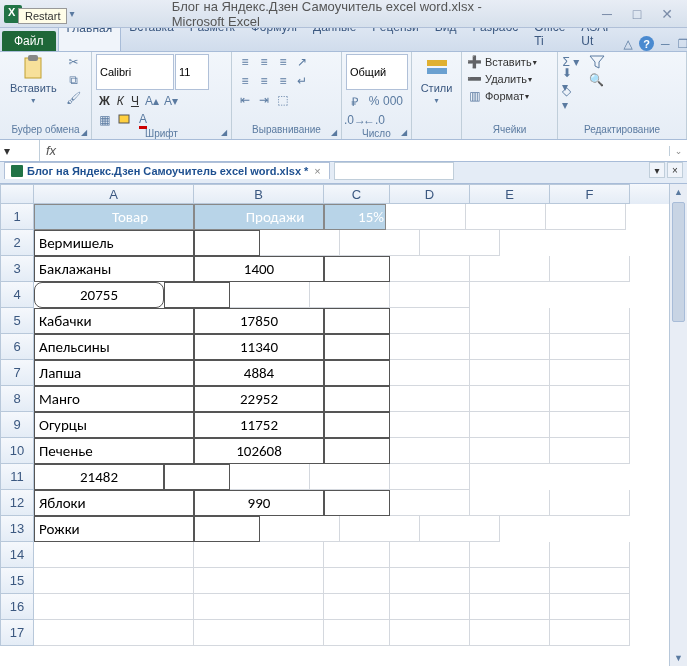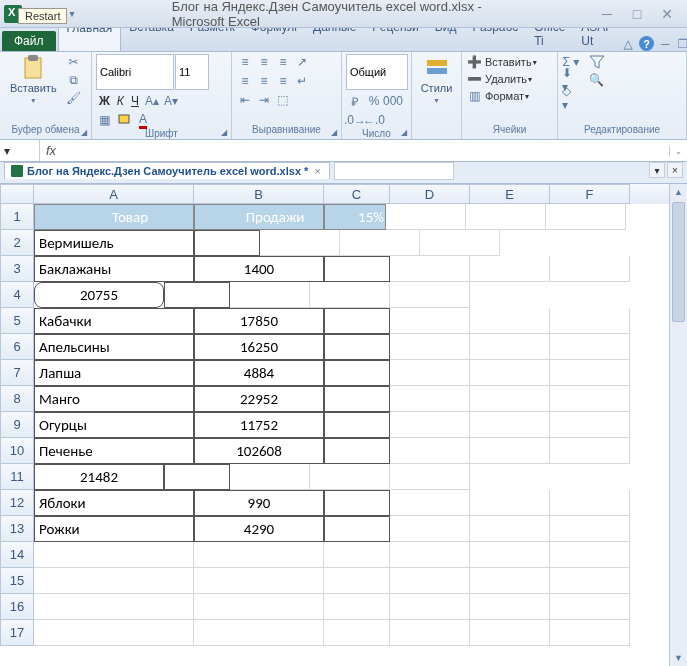--- a/index.html
+++ b/index.html
@@ -332,21 +332,21 @@
           <div class="cell bordered" style="width: 160px;">Кабачки</div>
           <div class="cell bordered num" style="width: 130px;">17850</div>
           <div class="cell bordered" style="width: 66px;"></div>
           <div class="cell" style="width: 80px;"></div>
           <div class="cell" style="width: 80px;"></div>
           <div class="cell" style="width: 80px;"></div>
         </div>
         <div class="row-line">
           <div class="row-h">6</div>
           <div class="cell bordered" style="width: 160px;">Апельсины</div>
-          <div class="cell bordered num" style="width: 130px;">16250</div>
+          <div class="cell bordered num" style="width: 130px;">11340</div>
           <div class="cell bordered" style="width: 66px;"></div>
           <div class="cell" style="width: 80px;"></div>
           <div class="cell" style="width: 80px;"></div>
           <div class="cell" style="width: 80px;"></div>
         </div>
         <div class="row-line">
           <div class="row-h">7</div>
           <div class="cell bordered" style="width: 160px;">Лапша</div>
           <div class="cell bordered num" style="width: 130px;">4884</div>
           <div class="cell bordered" style="width: 66px;"></div>
@@ -394,21 +394,20 @@
           <div class="cell bordered" style="width: 160px;">Яблоки</div>
           <div class="cell bordered num" style="width: 130px;">990</div>
           <div class="cell bordered" style="width: 66px;"></div>
           <div class="cell" style="width: 80px;"></div>
           <div class="cell" style="width: 80px;"></div>
           <div class="cell" style="width: 80px;"></div>
         </div>
         <div class="row-line">
           <div class="row-h">13</div>
           <div class="cell bordered" style="width: 160px;">Рожки</div>
-          <div class="cell bordered num" style="width: 130px;">4290</div>
           <div class="cell bordered" style="width: 66px;"></div>
           <div class="cell" style="width: 80px;"></div>
           <div class="cell" style="width: 80px;"></div>
           <div class="cell" style="width: 80px;"></div>
         </div>
         <div class="row-line">
           <div class="row-h">14</div>
           <div class="cell" style="width: 160px;"></div>
           <div class="cell" style="width: 130px;"></div>
           <div class="cell" style="width: 66px;"></div>

